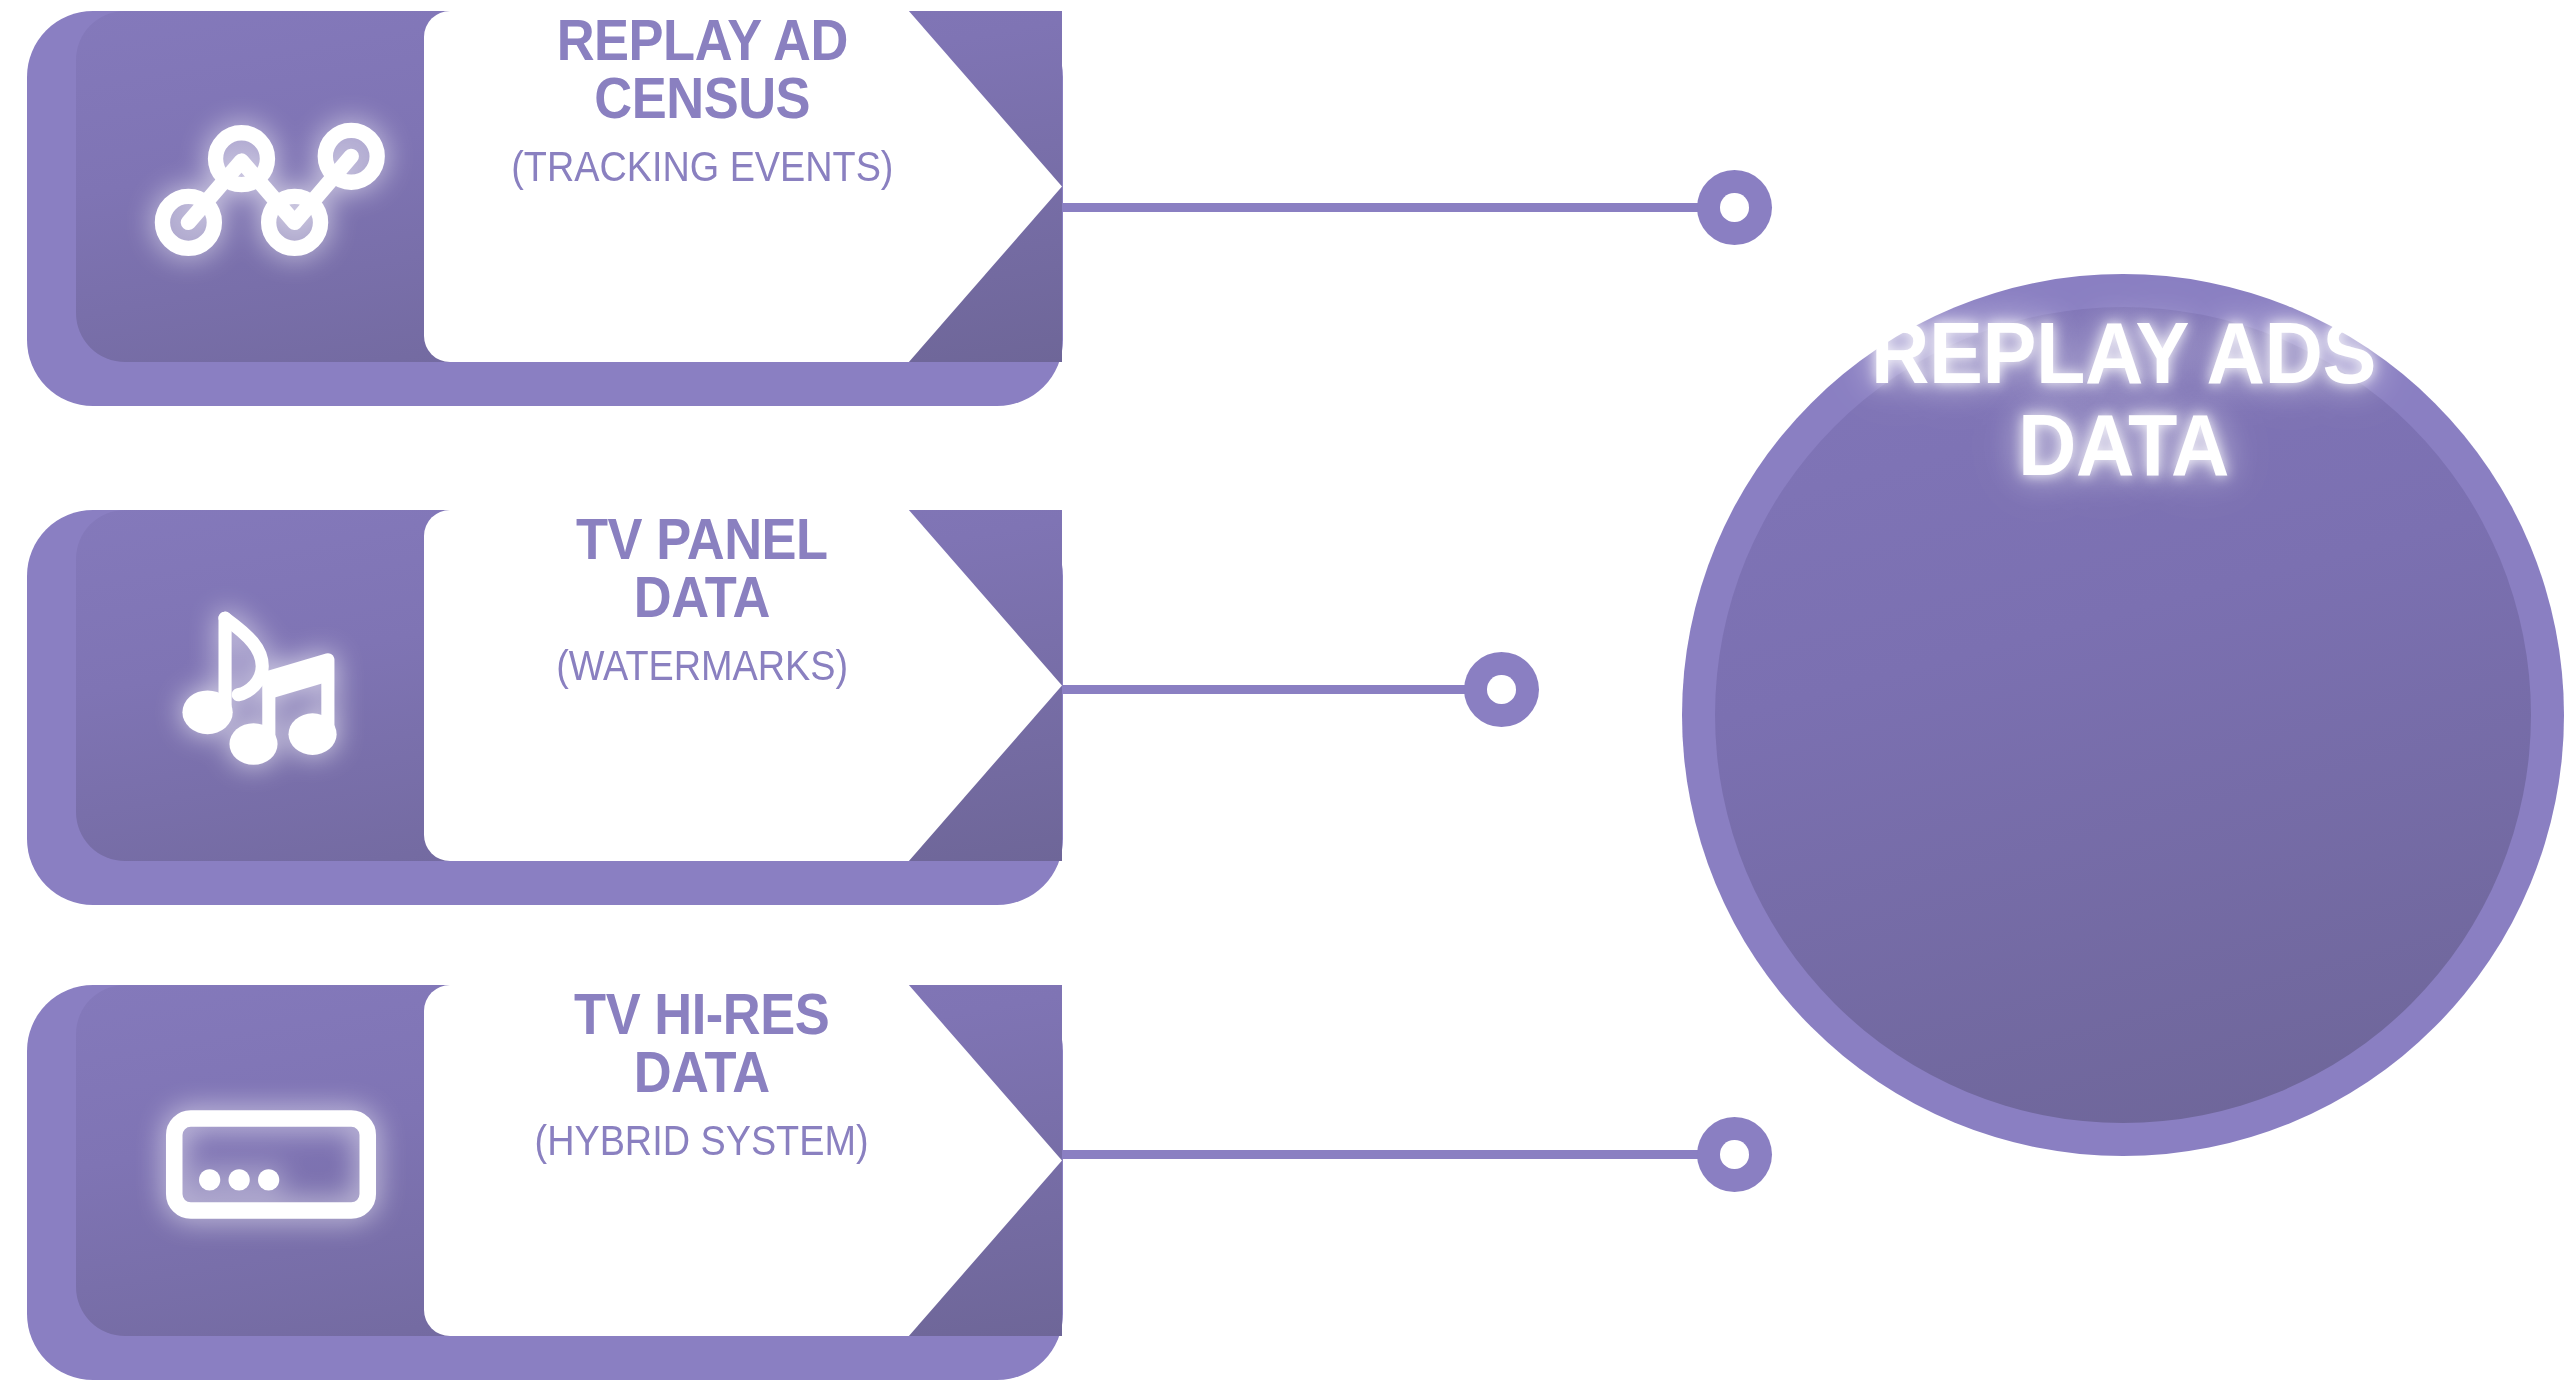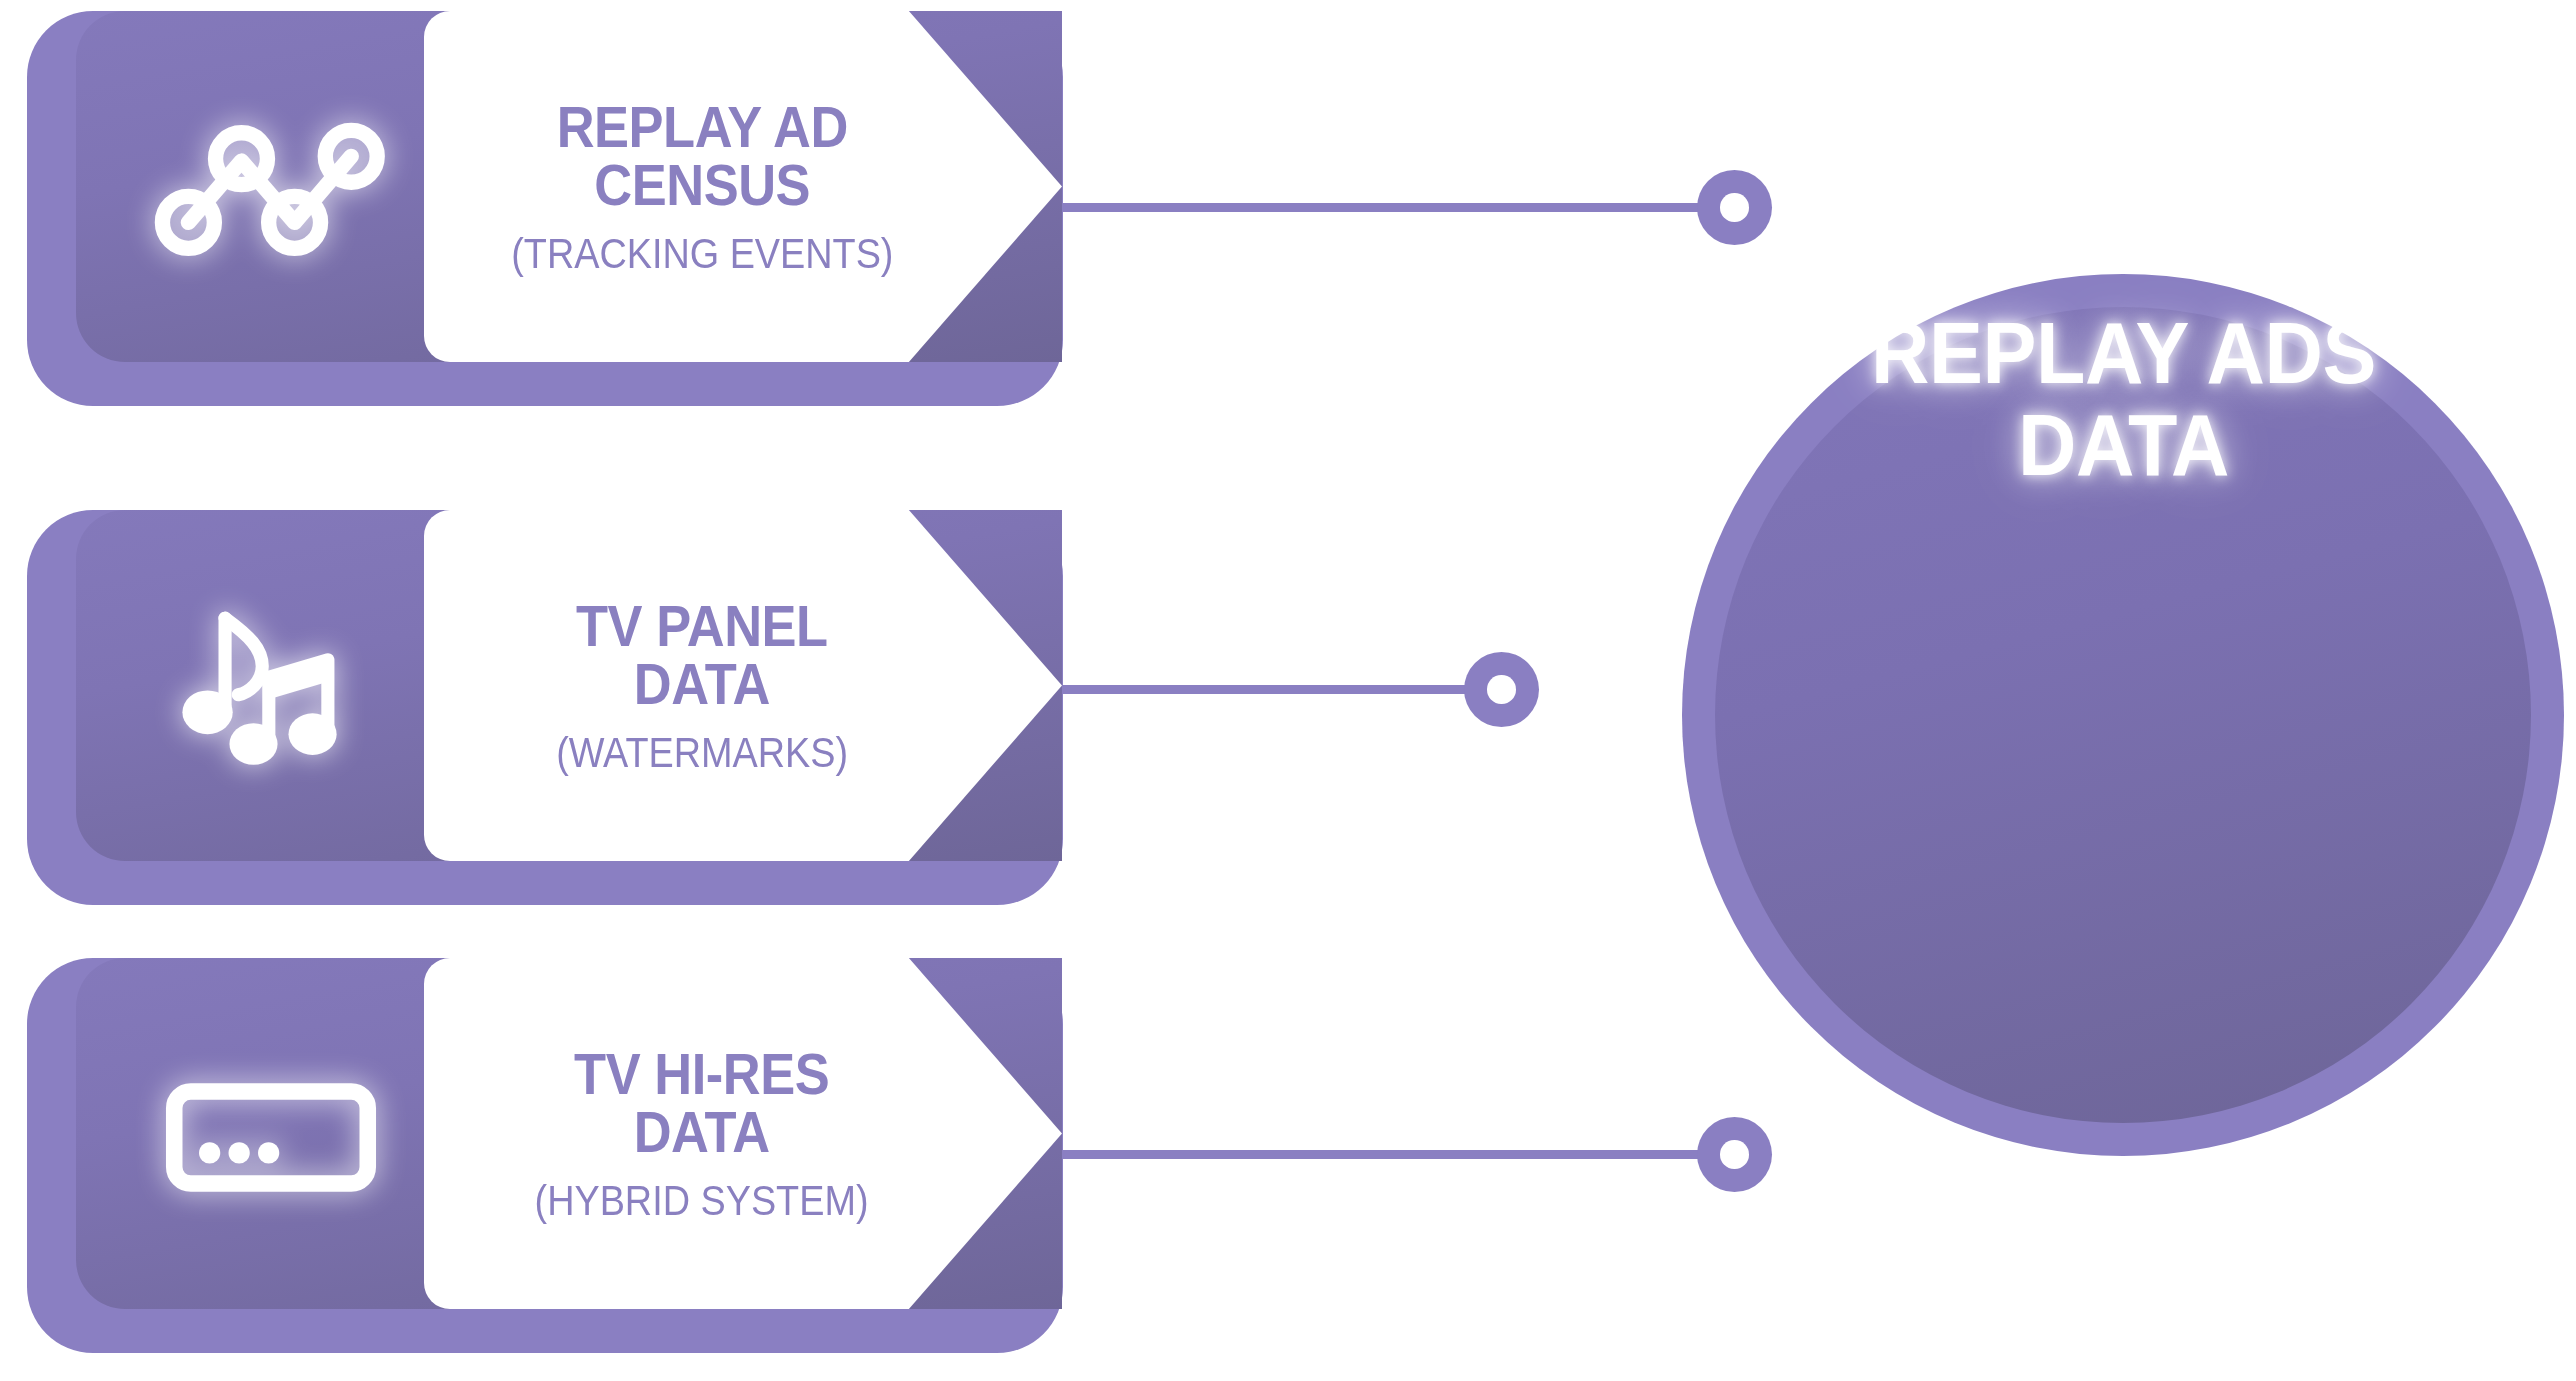--- a/index.html
+++ b/index.html
@@ -27,21 +27,21 @@
     position: absolute;
     left: 27px;
     width: 1036px;
     height: 395px;
     border-radius: 66px;
     background: #8a7fc2;
     box-sizing: border-box;
   }
   .card-1 { top: 11px; }
   .card-2 { top: 510px; }
-  .card-3 { top: 958px; }
+  .card-3 { top: 985px; }
 
   .card-inner {
     position: absolute;
     left: 49px;
     top: 0px;
     width: 986px;
     height: 351px;
     border-radius: 49px 0 0 49px;
     background: linear-gradient(170deg, #8479bb 0%, #7f74b4 35%, #6e6698 100%);
     overflow: hidden;
@@ -54,21 +54,20 @@
     top: 0;
     width: 638px;
     height: 351px;
     background: #ffffff;
     border-radius: 26px 0 0 26px;
     -webkit-clip-path: polygon(0% 0%, 76.0% 0%, 100% 50%, 76.0% 100%, 0% 100%);
     clip-path: polygon(0% 0%, 76.0% 0%, 100% 50%, 76.0% 100%, 0% 100%);
     display: flex;
     flex-direction: column;
     align-items: center;
-    justify-content: center;
     padding-right: 82px;
     box-sizing: border-box;
   }
 
   .card-title {
     color: #8a80c0;
     font-weight: 700;
     font-size: 57px;
     line-height: 1.02;
     letter-spacing: -0.5px;

